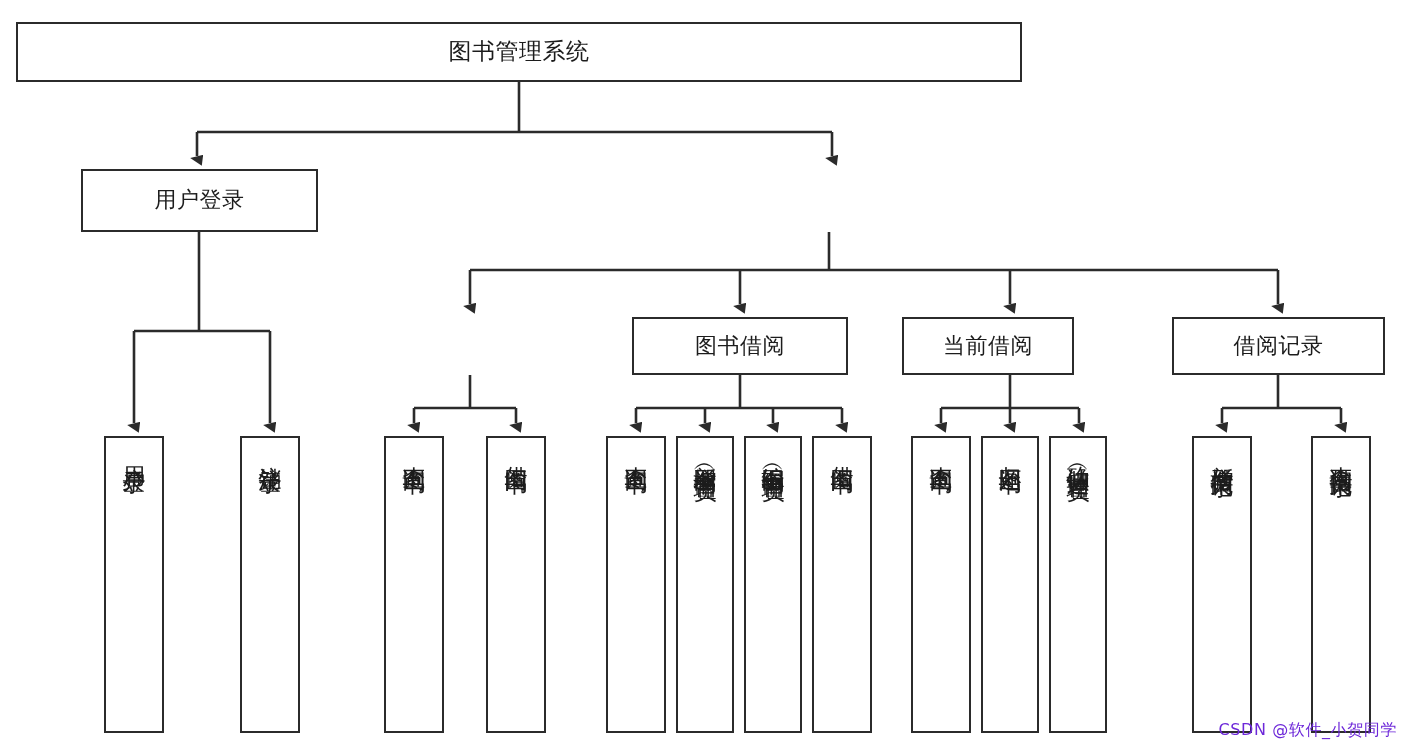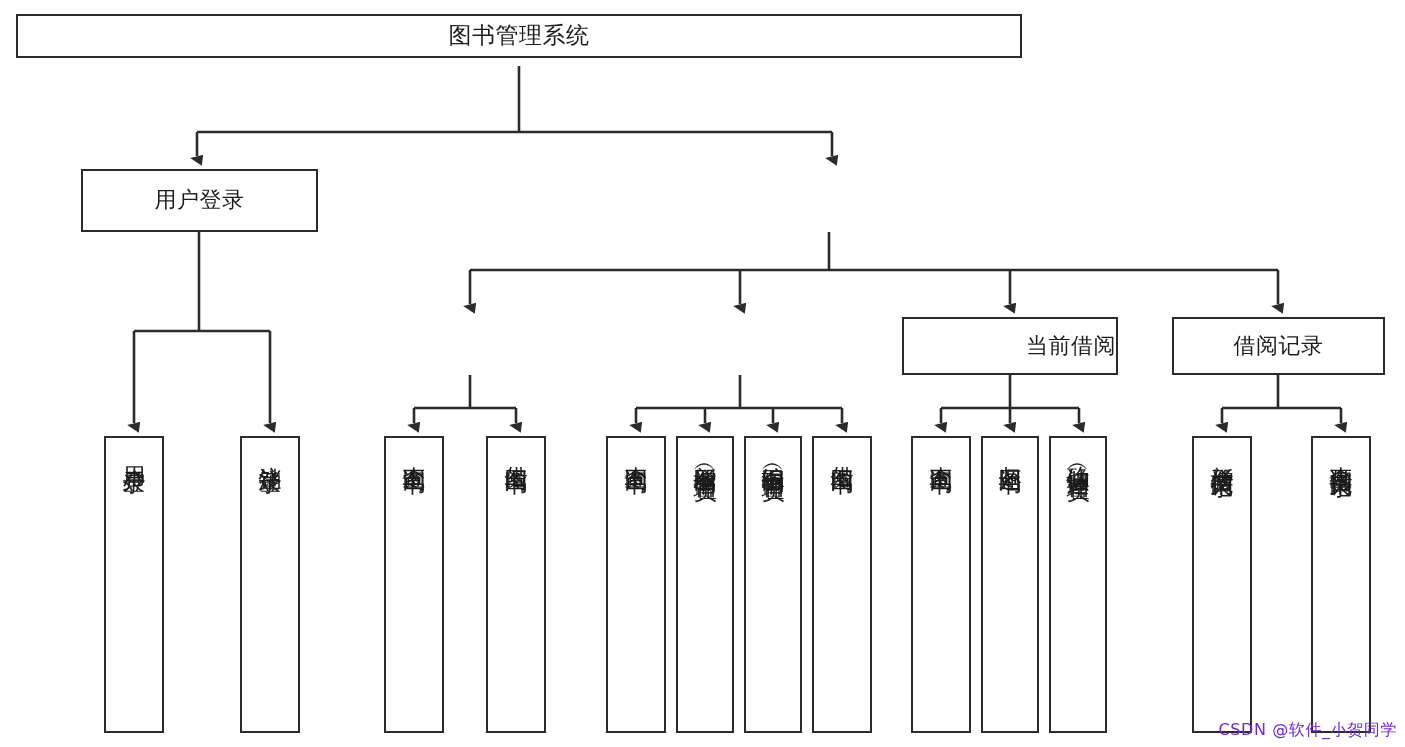--- a/index.html
+++ b/index.html
@@ -65,29 +65,32 @@
       <path d="M1010,408 L1010,423" marker-end="url(#arw)"></path>
       <path d="M1079,408 L1079,423" marker-end="url(#arw)"></path>
 
       <path d="M1278,375 L1278,408"></path>
       <path d="M1222,408 L1341,408"></path>
       <path d="M1222,408 L1222,423" marker-end="url(#arw)"></path>
       <path d="M1341,408 L1341,423" marker-end="url(#arw)"></path>
     </g>
   </svg>
 
-  <div class="node h-node root" style="left:16px;top:14px;width:1006px;height:44px;">
+  <div class="node h-node root" style="left:16px;top:22px;width:1006px;height:60px;">
     <span class="lbl">图书管理系统</span>
   </div>
 
   <div class="node h-node" style="left:81px;top:169px;width:237px;height:63px;">
     <span class="lbl">用户登录</span>
   </div>
 
-  <div class="node h-node" style="left:902px;top:317px;width:216px;height:58px;justify-content:flex-end;">
+  <div class="node h-node" style="left:632px;top:317px;width:216px;height:58px;">
+    <span class="lbl">图书借阅</span>
+  </div>
+  <div class="node h-node" style="left:902px;top:317px;width:172px;height:58px;">
     <span class="lbl">当前借阅</span>
   </div>
   <div class="node h-node" style="left:1172px;top:317px;width:213px;height:58px;">
     <span class="lbl">借阅记录</span>
   </div>
 
   <div class="node v-node" style="left:104px;top:436px;width:60px;height:297px;">
     <span class="lbl">用户登录</span>
   </div>
   <div class="node v-node" style="left:240px;top:436px;width:60px;height:297px;">

